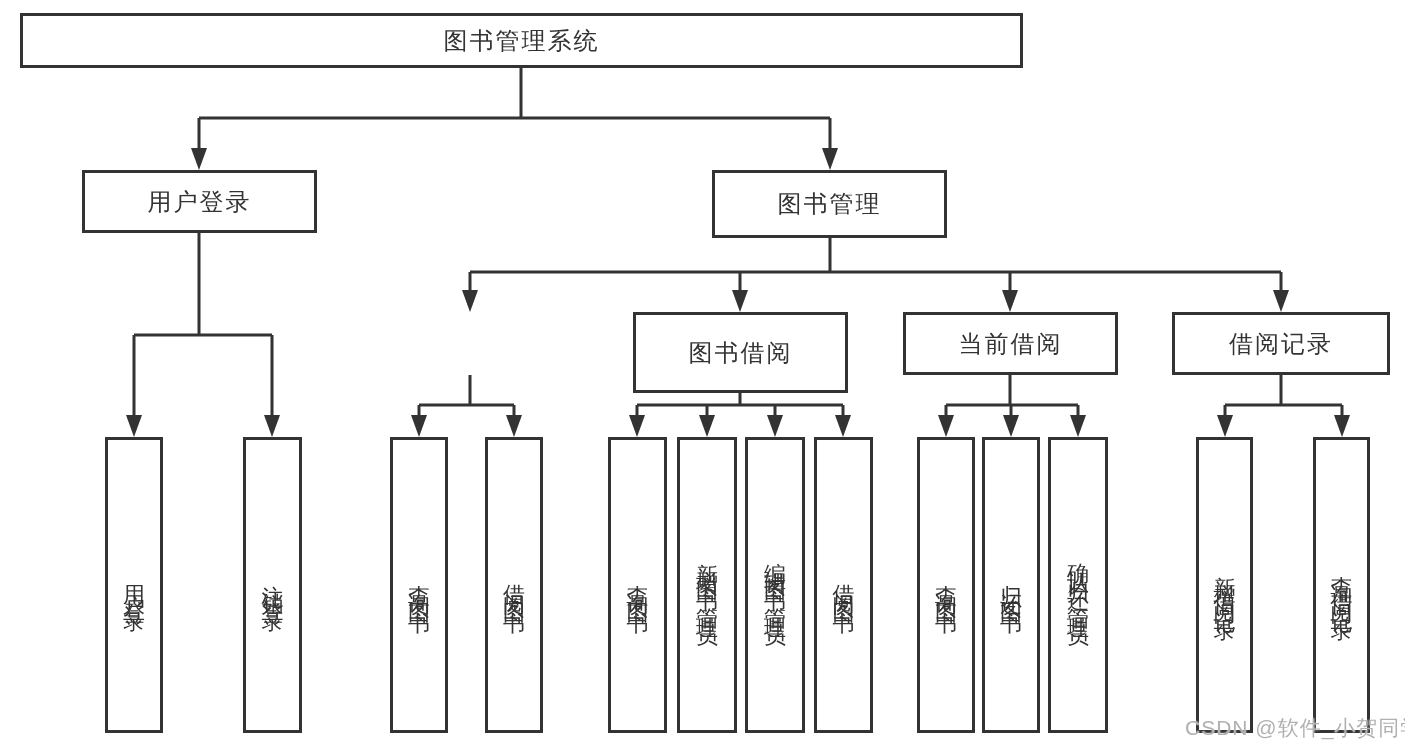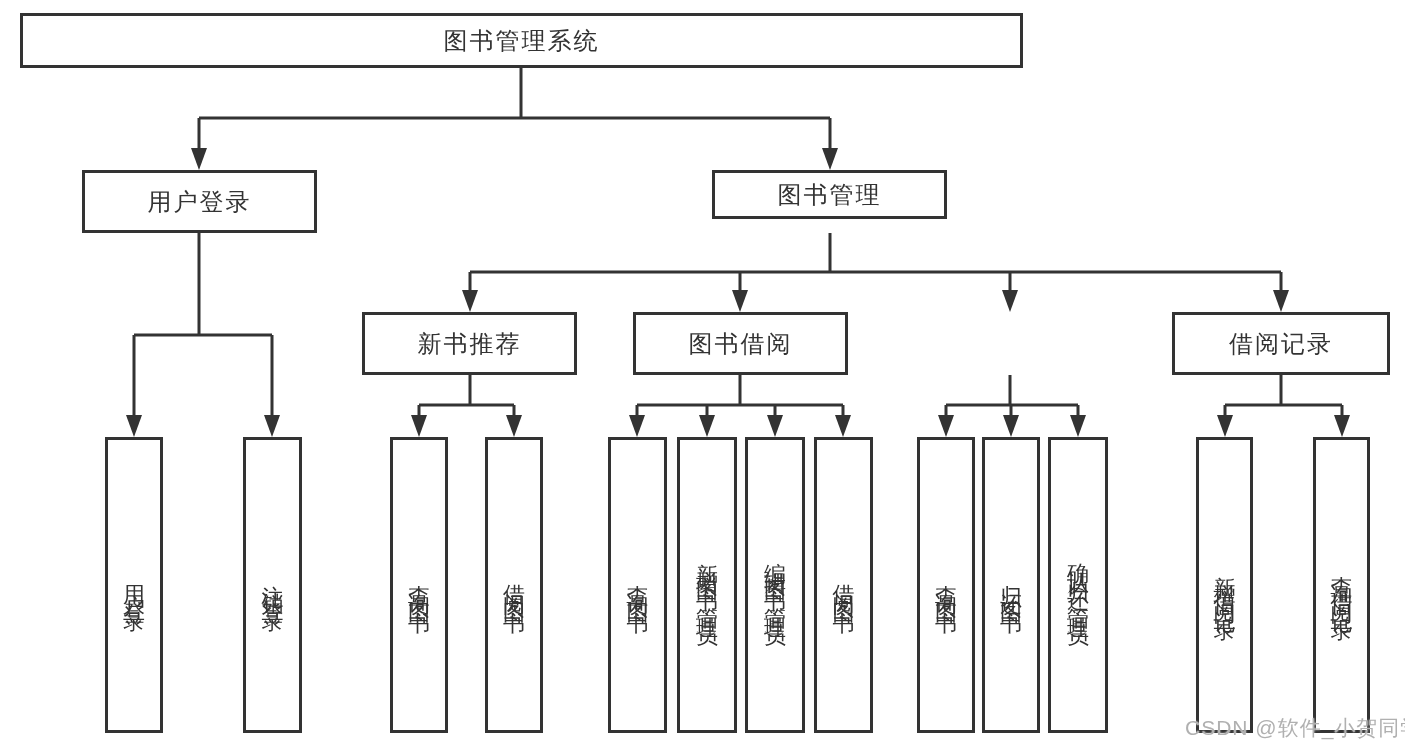--- a/index.html
+++ b/index.html
@@ -112,24 +112,24 @@
       <polygon points="1003,415 1019,415 1011,437"></polygon>
       <polygon points="1070,415 1086,415 1078,437"></polygon>
       <polygon points="1217,415 1233,415 1225,437"></polygon>
       <polygon points="1334,415 1350,415 1342,437"></polygon>
     </g>
   </svg>
 
   <div class="node" style="left:20px; top:13px; width:1003px; height:55px;">图书管理系统</div>
 
   <div class="node" style="left:82px; top:170px; width:235px; height:63px;">用户登录</div>
-  <div class="node" style="left:712px; top:170px; width:235px; height:49px;">图书管理</div>
+  <div class="node" style="left:712px; top:170px; width:235px; height:68px;">图书管理</div>
 
-  <div class="node" style="left:362px; top:312px; width:215px; height:63px;">新书推荐</div>
-  <div class="node" style="left:633px; top:312px; width:215px; height:63px;">图书借阅</div>
+  <div class="node" style="left:633px; top:312px; width:215px; height:81px;">图书借阅</div>
+  <div class="node" style="left:903px; top:312px; width:215px; height:63px;">当前借阅</div>
   <div class="node" style="left:1172px; top:312px; width:218px; height:63px;">借阅记录</div>
 
   <div class="leaf" style="left:105px; width:58px;">
     <span>用户登录</span>
   </div>
   <div class="leaf" style="left:243px; width:59px;">
     <span>注销登录</span>
   </div>
 
   <div class="leaf" style="left:390px; width:58px;">

